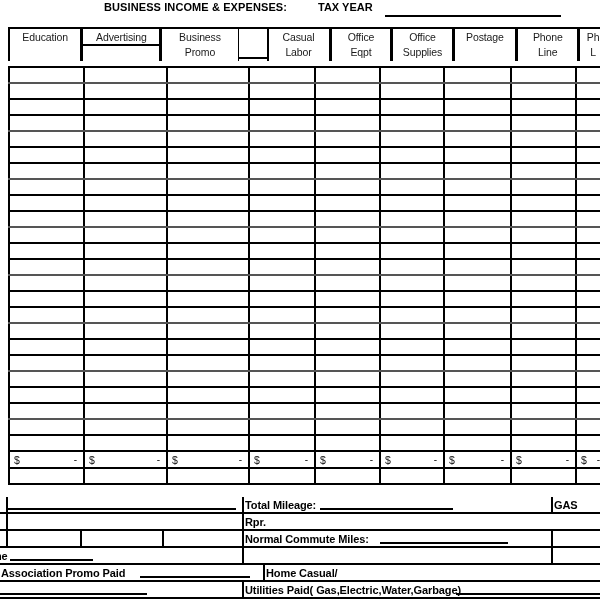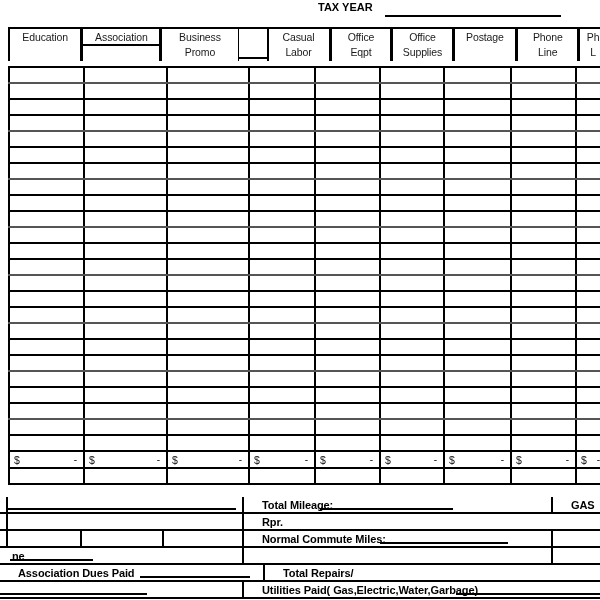--- a/index.html
+++ b/index.html
@@ -147,46 +147,47 @@
     align-items: center;
     overflow: hidden;
     white-space: nowrap;
   }
   .bcell.noborder { border-right: none; }
   .blabel {
     font-size: 11px;
     font-weight: bold;
     color: #000;
     letter-spacing: -0.1px;
-    padding-left: 18px;
+    padding-left: 1px;
   }
   .fill-line {
     position: absolute;
     bottom: 2px;
     height: 2px;
     background: #000;
   }
   .cut-left {
     margin-left: -6px;
   }
 </style>
 </head>
 <body>
 
 <div class="title-row">
+  <div class="title-main">BUSINESS INCOME &amp; EXPENSES:</div>
   <div class="title-taxyear">TAX YEAR</div>
   <div class="taxyear-rule"></div>
 </div>
 
 <div class="hdr-table" id="hdr-table">
     <div class="hdr-cell" style="width: 77px; text-align: right;">
       <div class="hdr-l1">Education</div>
     </div>
     <div class="hdr-cell ruled" style="width: 83px;">
-      <div class="hdr-l1">Association</div>
+      <div class="hdr-l1">Advertising</div>
     </div>
     <div class="hdr-cell" style="width: 82px;">
       <div class="hdr-l1">Business</div>
       <div class="hdr-l2">Promo</div>
     </div>
     <div class="hdr-cell" style="width: 66px; margin-left: 28px;">
       <div class="hdr-l1">Casual</div>
       <div class="hdr-l2">Labor</div>
     </div>
     <div class="hdr-cell" style="width: 65px;">
@@ -566,25 +567,25 @@
     <div class="bcell" style="width:244px;">
       <span class="blabel cut-left">ne</span>
       <div class="fill-line" style="left:10px; width:83px;"></div>
     </div>
     <div class="bcell" style="width:309px;"></div>
     <div class="bcell noborder" style="width:47px;"></div>
   </div>
 
   <div class="brow">
     <div class="bcell" style="width:265px;">
-      <span class="blabel">Association Dues Paid</span>
+      <span class="blabel">Association Promo Paid</span>
       <div class="fill-line" style="left:140px; width:110px;"></div>
     </div>
     <div class="bcell noborder" style="width:91px;">
-      <span class="blabel">Total Repairs/</span>
+      <span class="blabel">Home Casual/</span>
     </div>
   </div>
 
   <div class="brow">
     <div class="bcell" style="width:244px;">
       <div class="fill-line" style="left:0px; width:147px;"></div>
     </div>
     <div class="bcell noborder" style="width:356px;">
       <span class="blabel">Utilities Paid( Gas,Electric,Water,Garbage)</span>
       <div class="fill-line" style="left:212px; width:144px;"></div>

